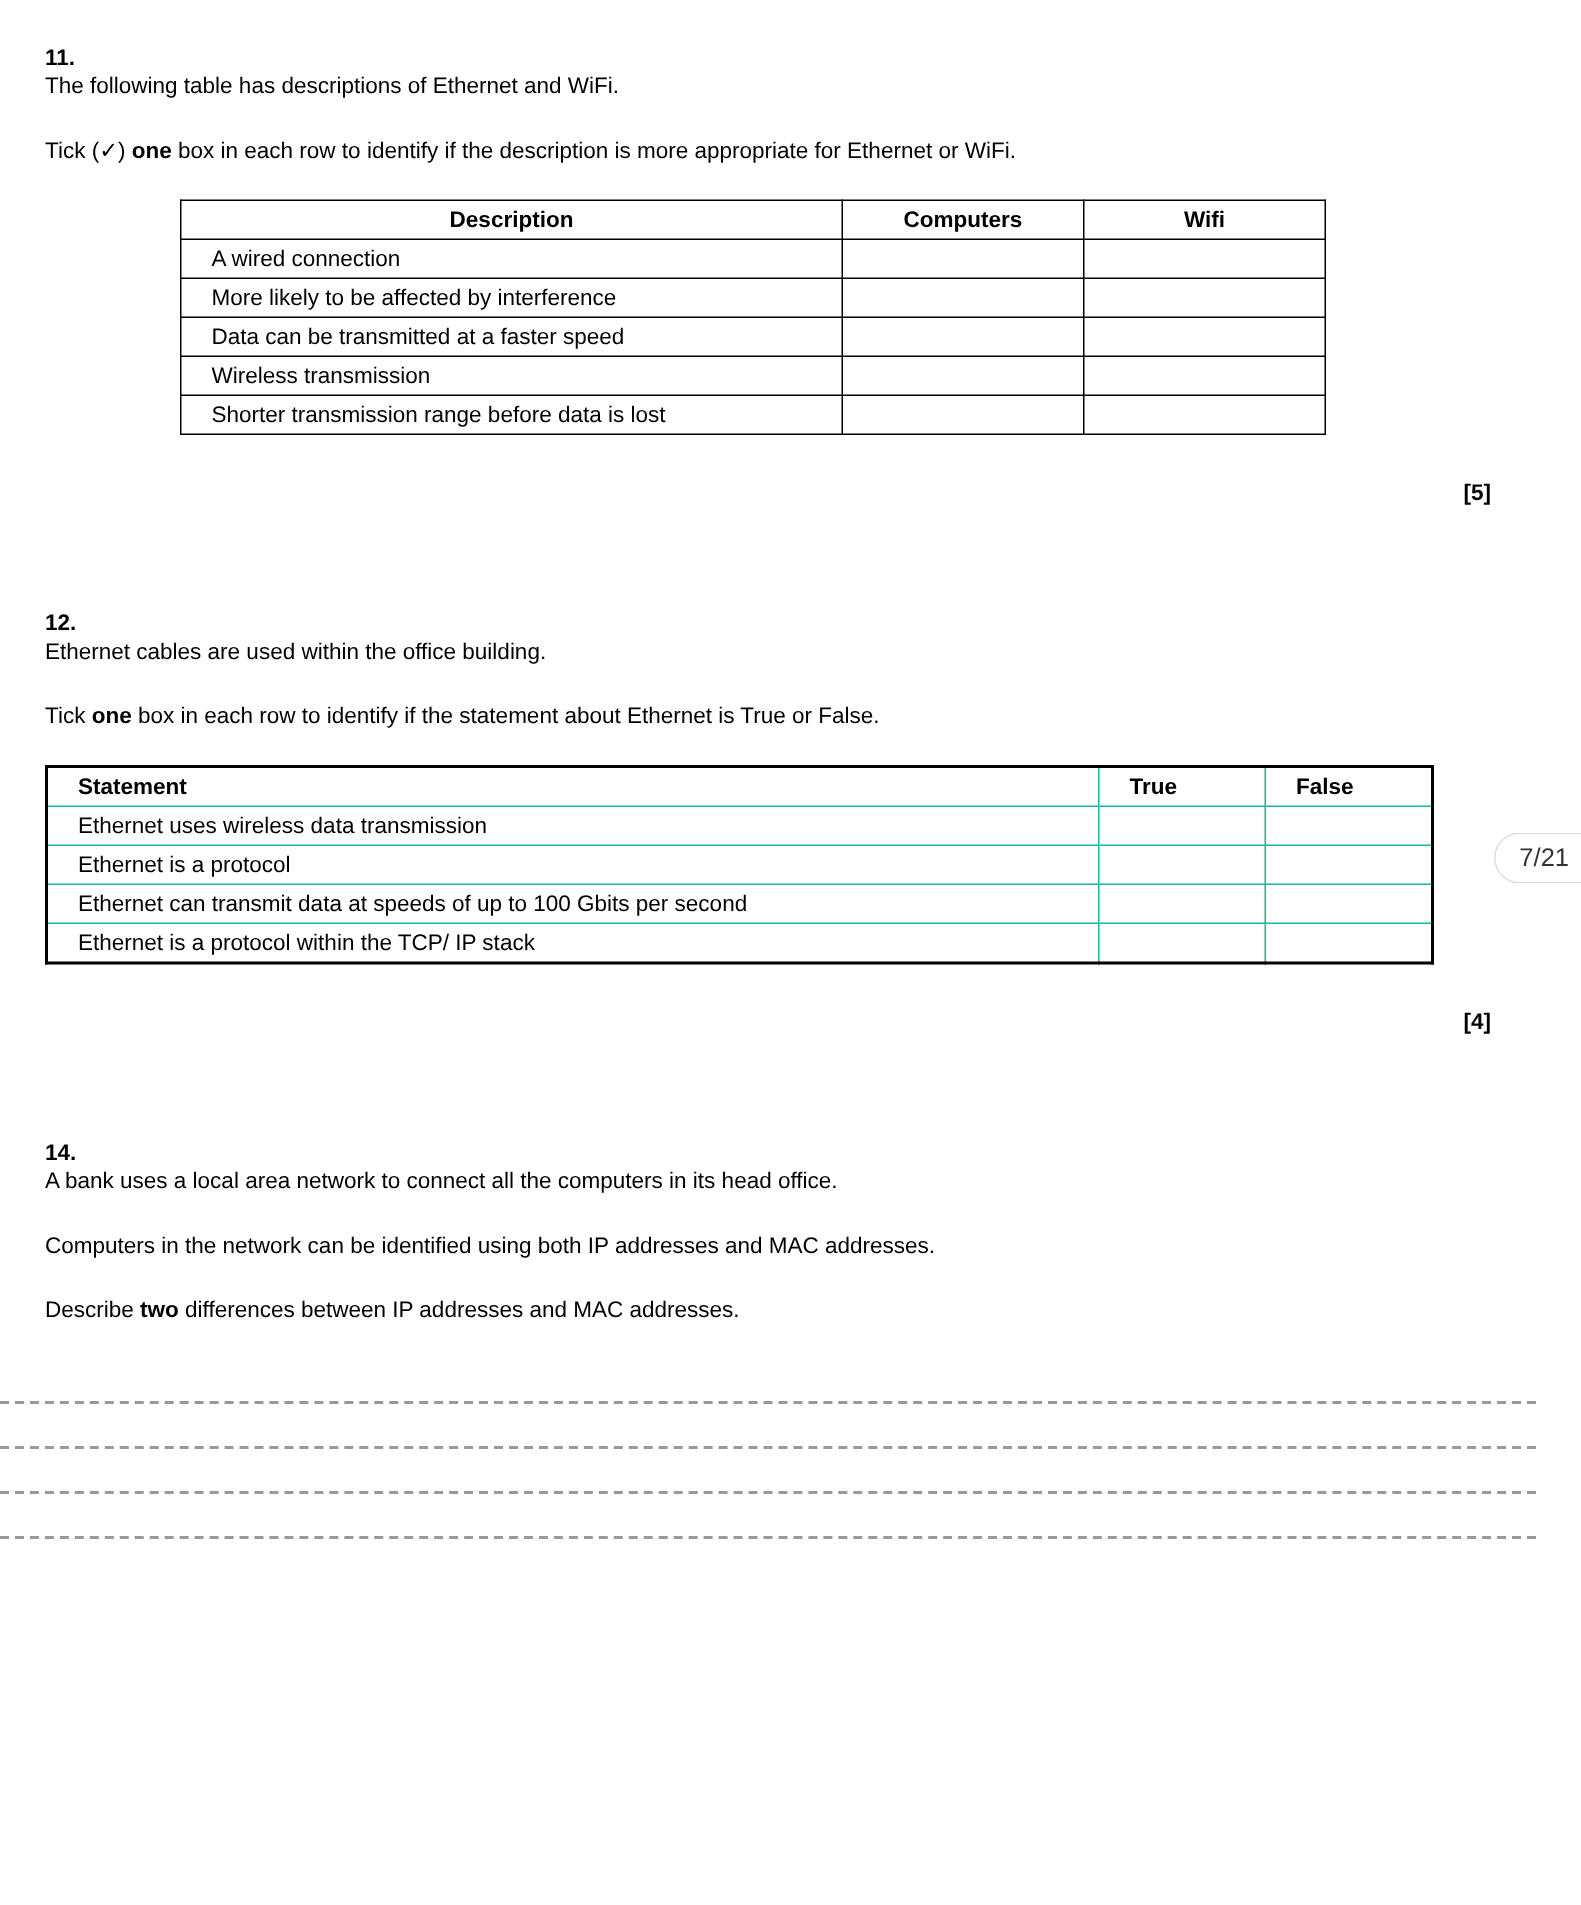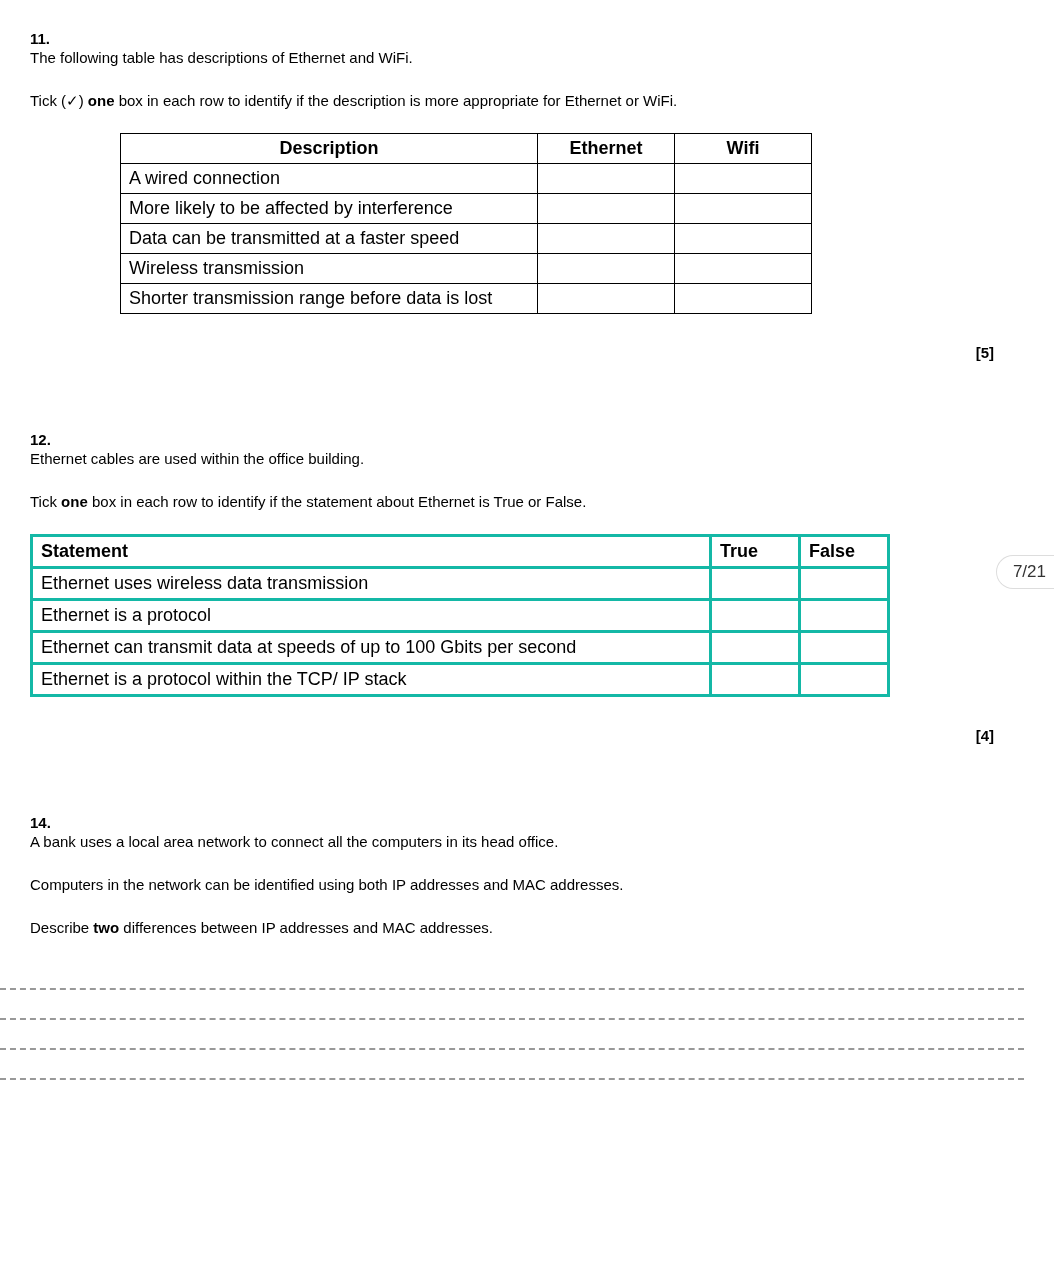--- a/index.html
+++ b/index.html
@@ -28,40 +28,40 @@
   }
   p {
     margin: 0 0 22px 0;
     line-height: 1.4;
   }
   table {
     border-collapse: collapse;
   }
   th, td {
     border: 1px solid #000;
-    padding: 4px 8px;
+    padding: 4px 20px;
     text-align: left;
-    font-size: 18px;
+    font-size: 15px;
   }
   th {
     font-weight: bold;
   }
   .table1 {
     margin-left: 90px;
     margin-bottom: 30px;
   }
   .table1 th.desc-col, .table1 td.desc-col { width: 400px; }
   .table1 th.tick-col, .table1 td.tick-col { width: 120px; text-align: center; }
   .table1 th { text-align: center; }
   .table2 {
     margin-left: 0;
     margin-bottom: 30px;
     border: 2px solid #000;
   }
-  .table2 th, .table2 td { border: 3px solid #14b8a6; }
+  .table2 th, .table2 td { border: 1px solid #14b8a6; }
   .table2 th.stmt-col, .table2 td.stmt-col { width: 660px; }
   .table2 th.tick-col, .table2 td.tick-col { width: 70px; }
   .marks {
     text-align: right;
     font-weight: bold;
     padding-right: 30px;
   }
   .page-badge {
     position: absolute;
     right: 0;
@@ -94,21 +94,21 @@
   <div class="qnum">11.</div>
   <div class="qbody">
     <p>The following table has descriptions of Ethernet and WiFi.</p>
     <p>
       <span>Tick (✓) </span><b>one</b><span> box in each row to identify if the description is more appropriate for Ethernet or WiFi.</span>
     </p>
     <table class="table1">
       <tbody>
             <tr>
         <th class="desc-col">Description</th>
-        <th class="tick-col">Ethernet</th>
+        <th class="tick-col">Computers</th>
         <th class="tick-col">Wifi</th>
       </tr>
       <tr>
         <td class="desc-col">A wired connection</td>
         <td class="tick-col"></td>
         <td class="tick-col"></td>
       </tr>
       <tr>
         <td class="desc-col">More likely to be affected by interference</td>
         <td class="tick-col"></td>

